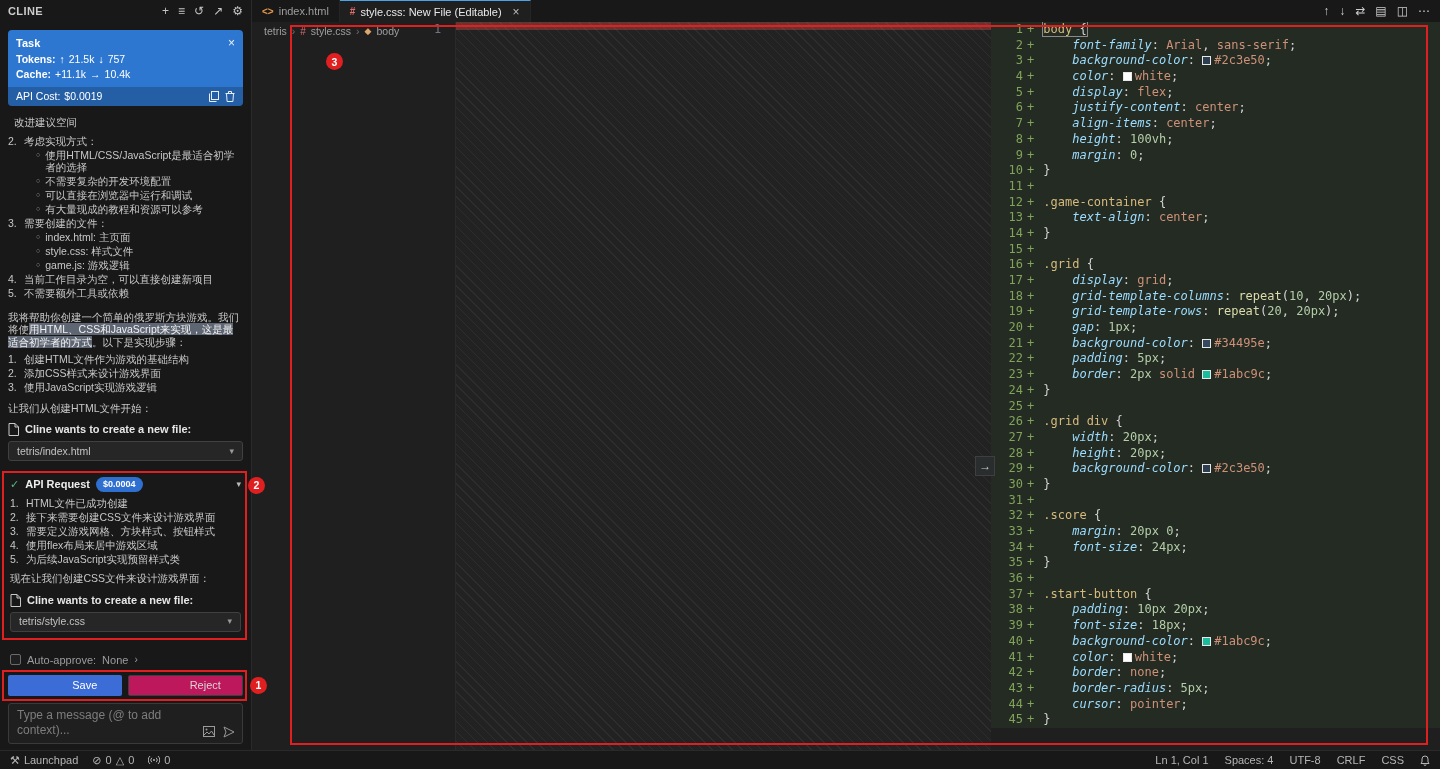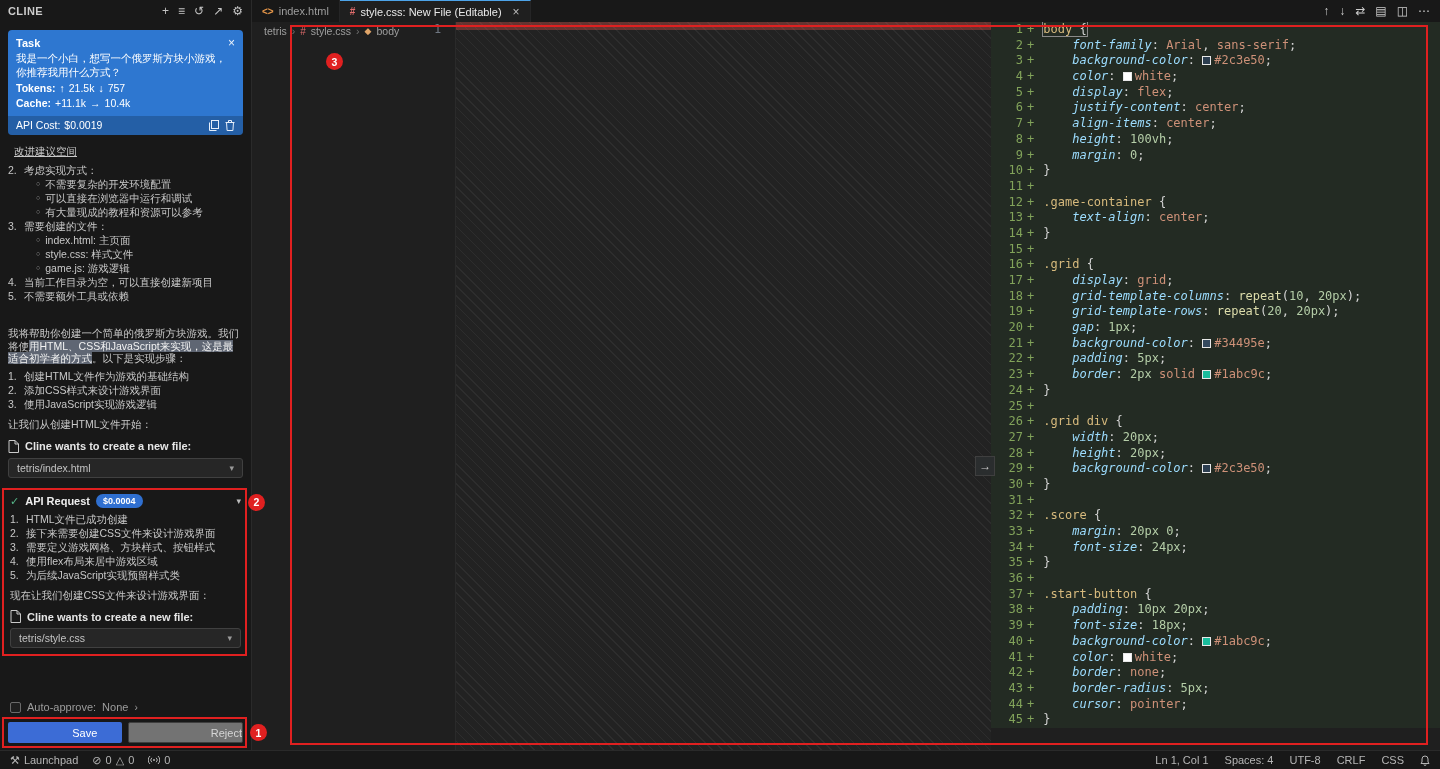--- a/index.html
+++ b/index.html
@@ -34,26 +34,26 @@
   .tc-head { display:flex; align-items:center; font-size:11px; font-weight:bold; margin-bottom:2px; }
   .tc-close { margin-left:auto; font-size:12px; font-weight:normal; color:#eaf2fb; cursor:default; }
   .tc-text { line-height:1.3; }
   .tc-row { margin-top:3px; display:flex; gap:4px; align-items:center; }
   .tc-row b { font-weight:bold; }
   .tc-cost { background:rgba(0,0,0,0.20); padding:3px 8px 4px; display:flex; align-items:center; gap:4px; margin-top:4px; }
   .tc-cost b { font-weight:normal; }
   .tc-cost .cicons { margin-left:auto; display:flex; gap:6px; color:#e5eefa; }
 
   .chat { flex:1; min-height:0; padding:4px 8px 0; font-size:10.5px; line-height:12.5px; color:#c8c8c8; overflow:visible; }
-  .frag { margin:2px 0 6px 6px;text-decoration:underline; }
+  .frag { margin:2px 0 6px 6px; }
   .ol-item { display:flex; gap:3px; margin-top:1.5px; }
   .ol-num { min-width:13px; }
   .ol-sub { display:flex; gap:5px; padding-left:28px; margin-top:1.5px; }
   .bullet { color:#9a9a9a; font-size:7px; line-height:12.5px; }
-  .para { margin:25px 0 5px; }
+  .para { margin:11px 0 5px; }
   .para mark { background:#5f6673; color:#f2f2f2; }
   .lead { margin:8px 0 4px; }
   .prompt { display:flex; align-items:center; gap:6px; font-weight:bold; color:#e6e6e6; margin:9px 0 5px; font-size:11px; }
   .prompt svg { flex:none; color:#c9c9c9; }
   .dropdown { height:20px; background:#262626; border:1px solid #404040; border-radius:3px; display:flex; align-items:center; padding:0 8px; color:#c3c3c3; font-size:10.5px; margin-bottom:4px; }
   .dd-chev { margin-left:auto; color:#9a9a9a; font-size:9px; }
 
   .annot2 { position:relative; margin-top:10px; padding:6px 2px 4px; }
   .redbox { position:absolute; border:2px solid #e02020; pointer-events:none; z-index:40; }
   .annot2 > .redbox { inset:0 -4px 0 -6px; }
@@ -67,21 +67,21 @@
 
   .auto-approve { display:flex; align-items:center; gap:6px; padding:6px 10px 4px; color:#9c9c9c; font-size:11px; margin-top:auto; }
   .cb { width:11px; height:11px; border:1px solid #6a6a6a; border-radius:2px; background:#1f1f1f; }
   .aa-chev { font-size:10px; }
 
   .annot1 { position:relative; margin:5px 8px 7px; display:flex; gap:6px; }
   .annot1 > .redbox { inset:-5px -4px -5px -6px; }
   .annot1 > .nbadge { right:-24px; top:2px; }
   .btn { flex:1; height:21px; border:none; border-radius:2px; font-size:11px; font-family:inherit; color:#fff; cursor:default;padding-left:40px; }
   .btn.save { background:#3c6cd6; }
-  .btn.reject { background:#737373; border:1px solid #3f3f3f; color:#d6d6d6;text-align:right; }
+  .btn.reject { background:#be185d; border:1px solid #3f3f3f; color:#d6d6d6; }
 
   .msg-input { position:relative; margin:0 8px 6px; min-height:36px; background:#1f1f1f; border:1px solid #3a3a3a; border-radius:3px; padding:4px 8px; color:#7d7d7d; font-size:12px; line-height:1.3; }
   .msg-input .ph { max-width:168px; }
   .mi-icons { position:absolute; right:7px; bottom:5px; display:flex; gap:8px; color:#9a9a9a; }
 
   
   .editor-group { flex:1; position:relative; background:#1f1f1f; display:flex; flex-direction:row; min-width:0; }
   .breadcrumbs { height:18px; min-height:18px; display:flex; align-items:center; gap:5px; padding:0 12px; font-size:10.5px; color:#9f9f9f; }
   .bc-sep { color:#6e6e6e; }
   .bc-ic { font-size:10px; }
@@ -156,21 +156,20 @@
   <div class="main">
 
     <div class="sidebar">
 
       <div class="task-card">
         <div class="tc-inner">
           <div class="tc-head">
             <span>Task</span>
             <span class="tc-close">×</span>
           </div>
-          <div class="tc-text">我是一个小白，想写一个俄罗斯方块小游戏，你推荐我用什么方式？</div>
           <div class="tc-row">
             <b>Tokens:</b>
             <span>↑</span>
             <span>21.5k</span>
             <span>↓</span>
             <span>757</span>
           </div>
           <div class="tc-row">
             <b>Cache:</b>
             <span>+11.1k</span>
@@ -197,20 +196,24 @@
         </div>
       </div>
 
       <div class="chat">
         <div class="frag">改进建议空间</div>
 
         <div>
             <div class="ol-item">
               <span class="ol-num">2.</span>
               <span>考虑实现方式：</span>
+            </div>
+            <div class="ol-sub">
+              <span class="bullet">○</span>
+              <span>使用HTML/CSS/JavaScript是最适合初学者的选择</span>
             </div>
             <div class="ol-sub">
               <span class="bullet">○</span>
               <span>不需要复杂的开发环境配置</span>
             </div>
             <div class="ol-sub">
               <span class="bullet">○</span>
               <span>可以直接在浏览器中运行和调试</span>
             </div>
             <div class="ol-sub">
@@ -329,20 +332,37 @@
         <span class="aa-chev">›</span>
       </div>
 
       <div class="annot1">
         <button class="btn save">Save</button>
         <button class="btn reject">Reject</button>
         <div class="redbox"></div>
         <div class="nbadge">1</div>
       </div>
 
+      <div class="msg-input">
+        <div class="ph">Type a message (@ to add context)...</div>
+        <div class="mi-icons">
+          <span>
+              <svg width="12" height="11" viewBox="0 0 12 11">
+                <rect x="0.5" y="0.5" width="11" height="10" fill="none" stroke="currentColor"></rect>
+                <circle cx="3.5" cy="3.5" r="1" fill="currentColor"></circle>
+                <path d="M1 9l3-3 2 2 2.5-3L11 9" fill="none" stroke="currentColor"></path>
+              </svg>
+            </span>
+          <span>
+              <svg width="12" height="12" viewBox="0 0 12 12">
+                <path d="M1 1l10 5-10 5 2-5z" fill="none" stroke="currentColor"></path>
+              </svg>
+            </span>
+        </div>
+      </div>
     </div>
 
     <div class="editor-group">
       <div class="breadcrumbs">
         <span>tetris</span>
         <span class="bc-sep">›</span>
         <span class="bc-ic ficon css">#</span>
         <span>style.css</span>
         <span class="bc-sep">›</span>
         <span class="bc-ic sym">◆</span>

